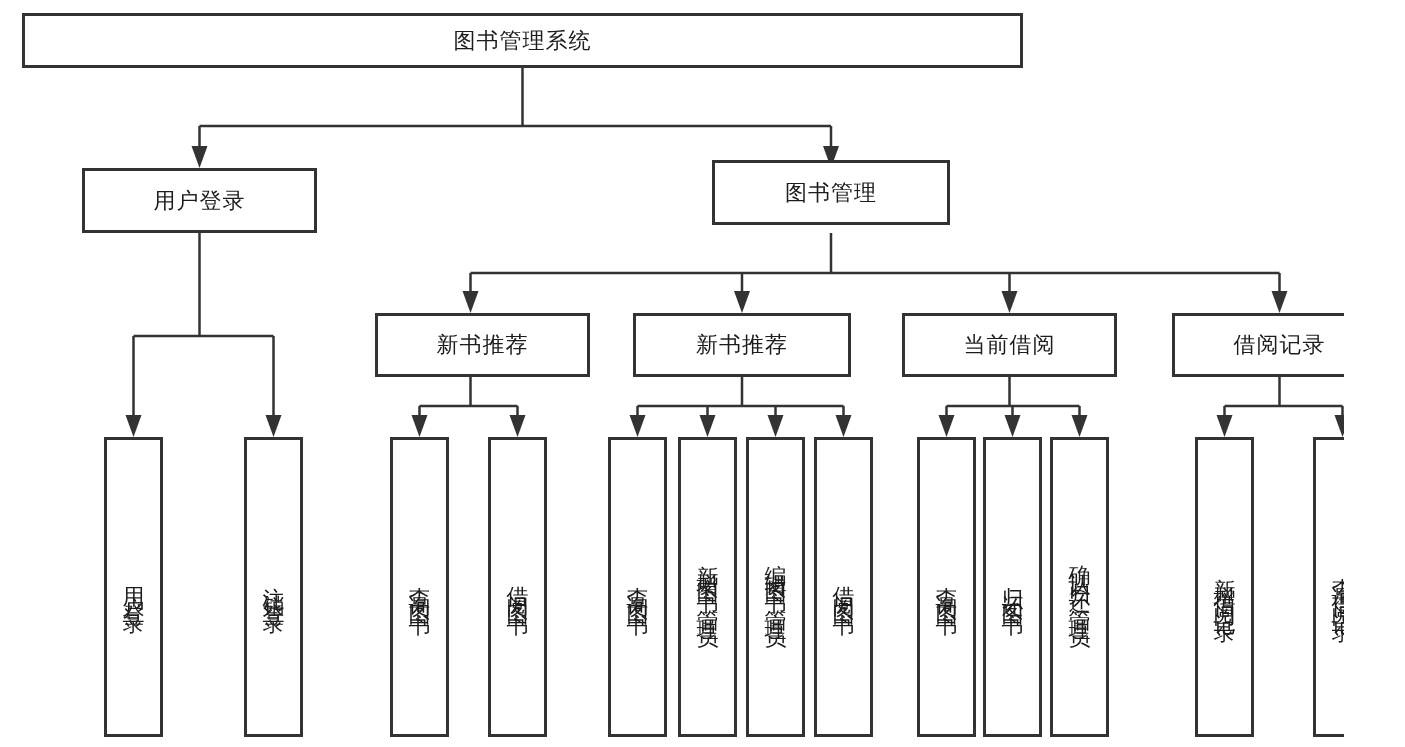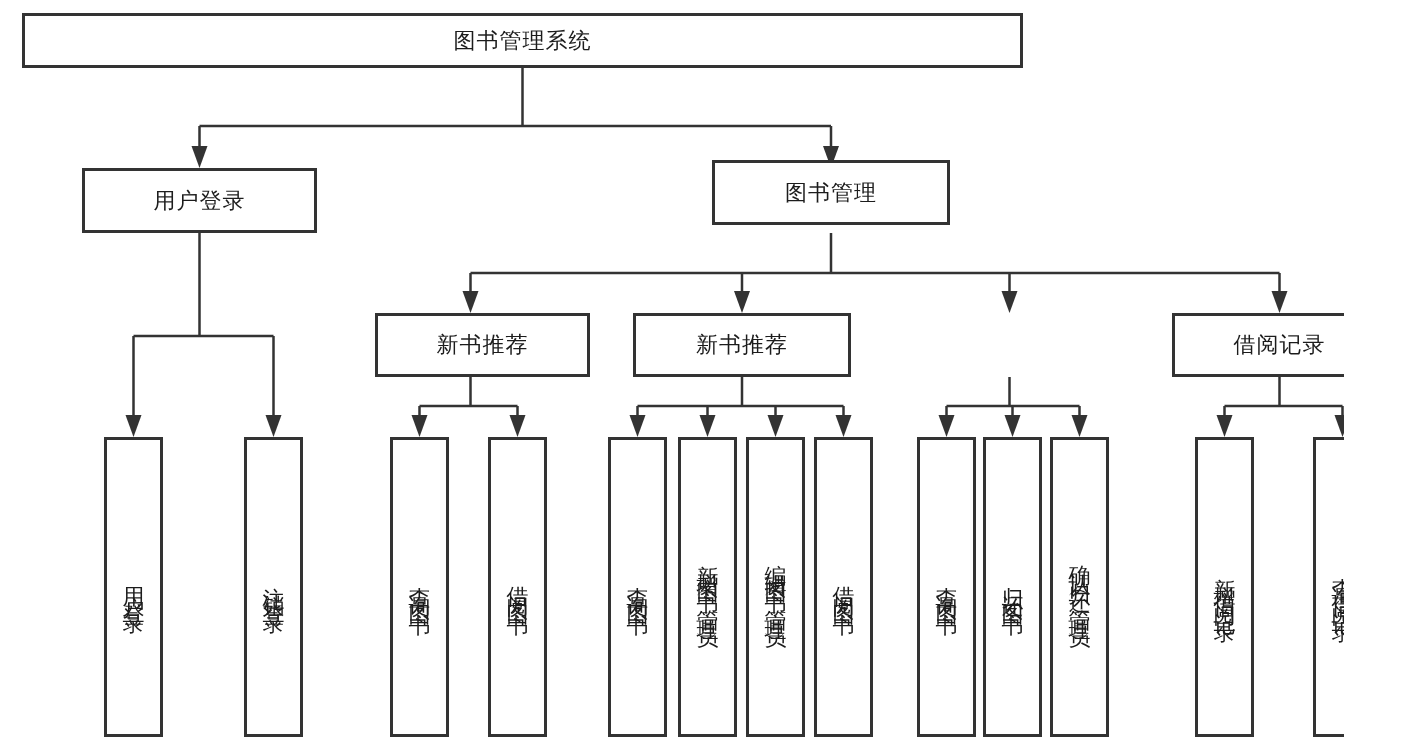--- a/index.html
+++ b/index.html
@@ -117,20 +117,23 @@
   <div class="node" style="left:712px; top:160px; width:238px; height:65px;">
     <span class="nlabel">图书管理</span>
   </div>
 
   <div class="node" style="left:375px; top:313px; width:215px; height:64px;">
     <span class="nlabel">新书推荐</span>
   </div>
   <div class="node" style="left:633px; top:313px; width:218px; height:64px;">
     <span class="nlabel">新书推荐</span>
   </div>
+  <div class="node" style="left:902px; top:313px; width:215px; height:64px;">
+    <span class="nlabel">当前借阅</span>
+  </div>
   <div class="node" style="left:1172px; top:313px; width:215px; height:64px;">
     <span class="nlabel">借阅记录</span>
   </div>
 
   <div class="leaf" style="left:104px;">
     <span class="vtext">用户登录</span>
   </div>
   <div class="leaf" style="left:244px;">
     <span class="vtext">注销登录</span>
   </div>

